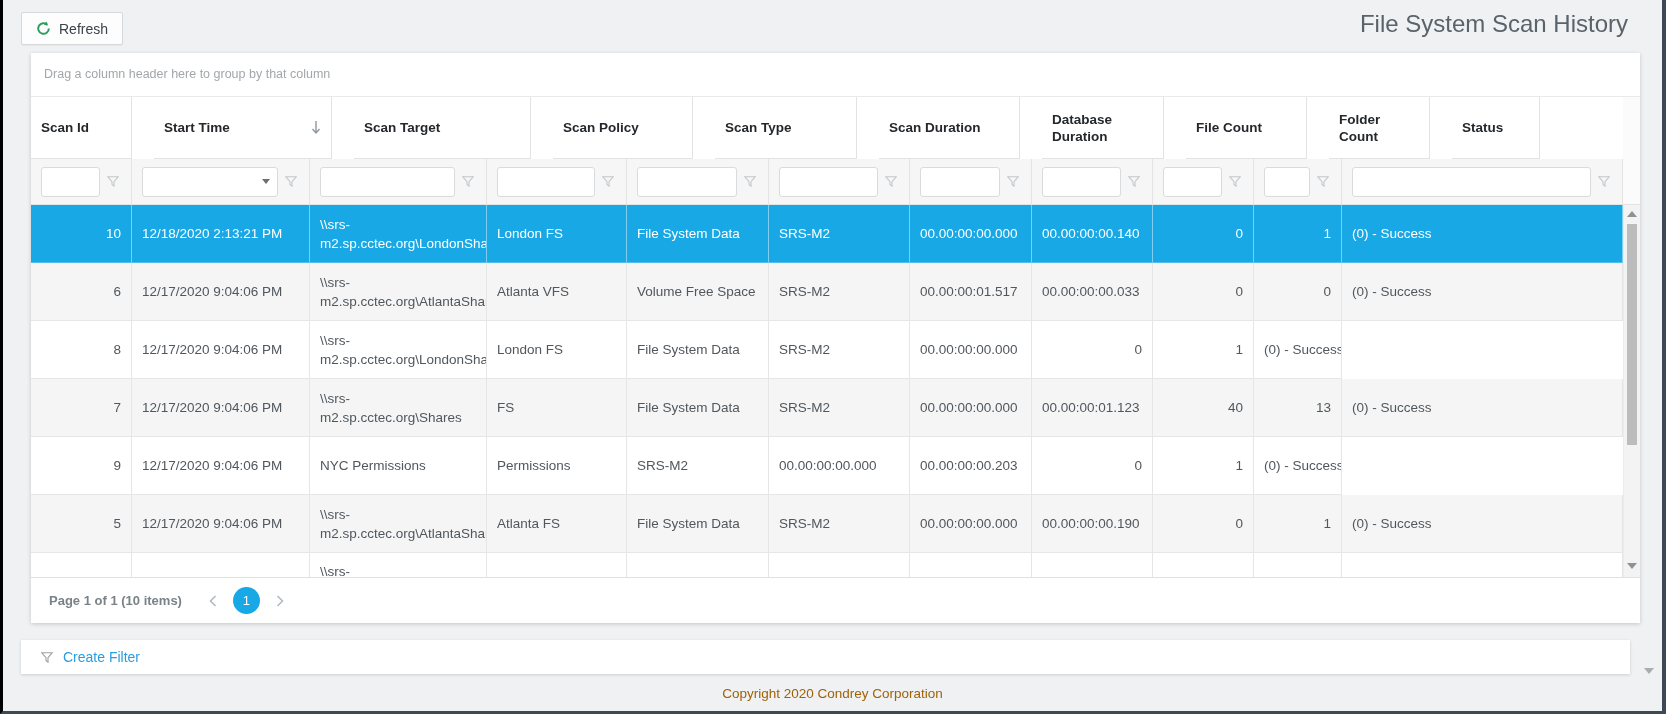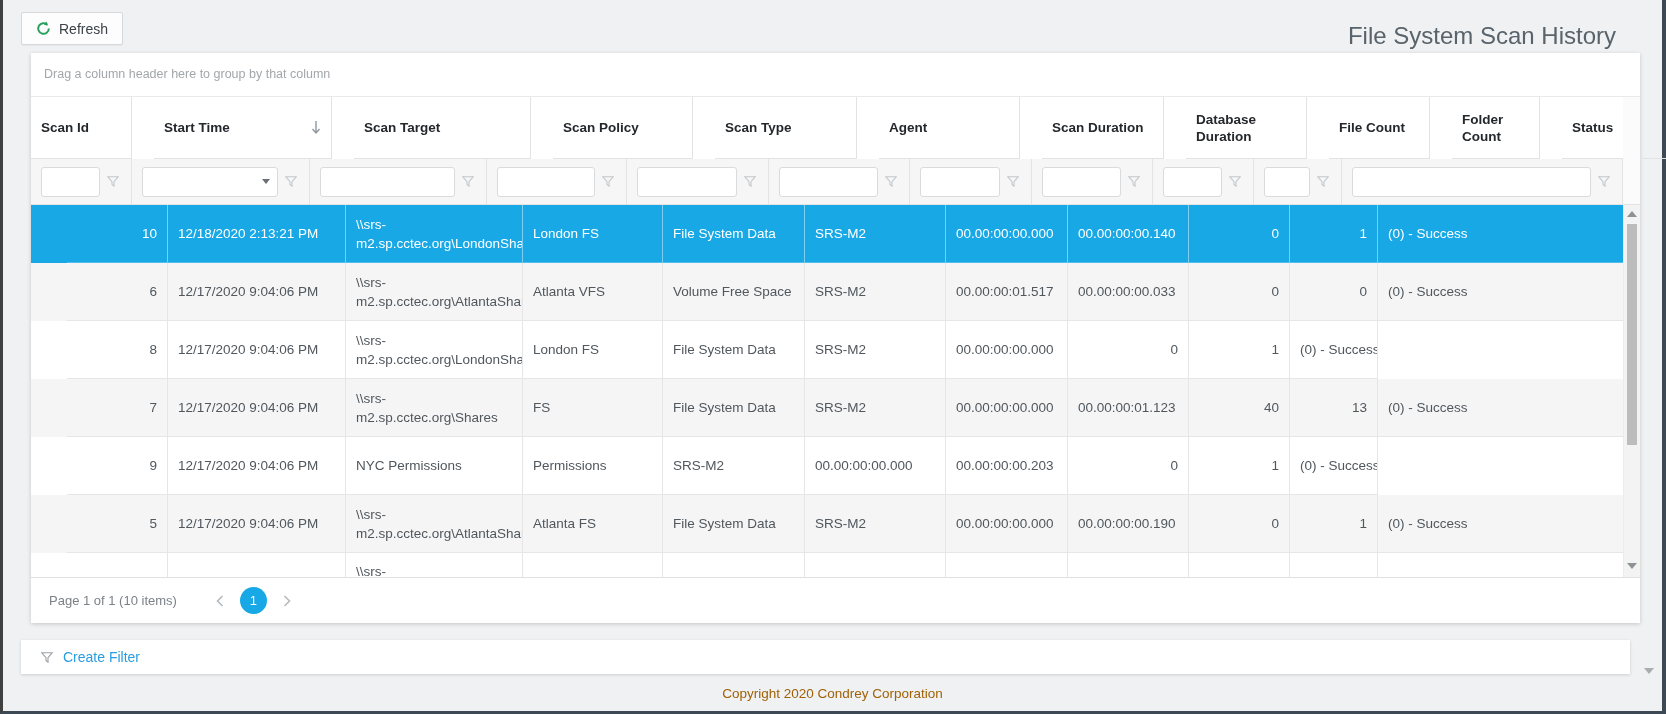--- a/index.html
+++ b/index.html
@@ -1,31 +1,31 @@
 <!DOCTYPE html>
 <html><head>
 <meta charset="utf-8">
 <style>
   html,body{margin:0;padding:0;}
   body{width:1666px;height:714px;overflow:hidden;background:#fff;}
   .screen{
     position:relative;width:1666px;height:714px;box-sizing:border-box;
     background:#eff1f2;
-    border-left:3px solid #404040;border-right:4px solid #3d4a56;border-bottom:3px solid #3d4a56;
+    border-left:3px solid #000000;border-right:4px solid #3d4a56;border-bottom:3px solid #3d4a56;
     font-family:"Liberation Sans","DejaVu Sans",sans-serif;color:#50575d;
   }
   
   .topbar{position:absolute;left:18px;top:12px;right:30px;height:40px;}
   .refresh-btn{
     display:inline-flex;align-items:center;gap:8px;height:33px;padding:0 14px;
     background:#fdfdfd;border:1px solid #d6d8da;border-radius:2px;cursor:pointer;
     font-family:inherit;font-size:14px;color:#3c4248;box-shadow:0 1px 1px rgba(0,0,0,.04);
   }
   .page-title{
-    position:absolute;right:4px;top:-2px;margin:12px;font-size:24px;font-weight:400;color:#59636b;
+    position:absolute;right:4px;top:-2px;margin:0;font-size:24px;font-weight:400;color:#59636b;
   }
   
   .grid-card{
     position:absolute;left:28px;top:53px;width:1609px;background:#fff;
     box-shadow:0 1px 4px rgba(0,0,0,.18);
   }
   .group-panel{
     height:43px;line-height:43px;padding-left:13px;font-size:12.5px;color:#a2a7ab;
     border-bottom:1px solid #e9e9e9;white-space:nowrap;overflow:hidden;
   }
@@ -49,21 +49,21 @@
     background:#fff;padding:0 7px;font-family:inherit;font-size:13px;color:#50575d;outline:none;
     position:relative;display:flex;align-items:center;
   }
   .finput input{border:none;outline:none;width:100%;min-width:0;font:inherit;color:inherit;background:transparent;padding:0;}
   .dd-caret{
     width:0;height:0;border-left:4px solid transparent;border-right:4px solid transparent;
     border-top:5px solid #6a7075;margin-left:4px;flex:none;cursor:pointer;
   }
   .funnel-btn{flex:none;width:26px;display:flex;justify-content:center;align-items:center;color:#c4c8cb;cursor:pointer;}
   .grid-body{height:372px;overflow:hidden;}
-  .drow{height:58px;background:#fff;cursor:pointer;padding-left:36px;}
+  .drow{height:58px;background:#fff;cursor:pointer;}
   .drow.alt{background:#f5f5f5;}
   .drow.sel{background:#17a8e5;color:#fff;}
   .dcell{
     display:flex;align-items:center;padding:0 10px;box-sizing:border-box;overflow:hidden;
     border-right:1px solid #e6e6e6;border-bottom:1px solid #e6e6e6;
     font-size:13.5px;line-height:19px;white-space:nowrap;color:#50575d;
   }
   .drow.sel .dcell{border-right:1px solid rgba(255,255,255,.45);border-bottom:1px solid rgba(255,255,255,.25);color:#fff;}
   .dcell.num{justify-content:flex-end;}
   .dcell.wrap{white-space:normal;word-break:normal;}
@@ -71,21 +71,21 @@
   
   .vscroll{width:17px;display:flex;flex-direction:column;}
   .vs-spacer{height:108px;background:#fbfbfb;border-bottom:1px solid #e3e3e3;box-sizing:border-box;}
   .vs-track{position:relative;height:372px;background:#f3f3f3;border-left:1px solid #ececec;box-sizing:border-box;}
   .sb-arrow{position:absolute;left:3px;width:0;height:0;border-left:5px solid transparent;border-right:5px solid transparent;cursor:pointer;}
   .sb-arrow.up{top:6px;border-bottom:6px solid #8d9296;}
   .sb-arrow.down{bottom:8px;border-top:6px solid #8d9296;}
   .sb-thumb{position:absolute;left:3px;top:19px;width:10px;height:221px;background:#bcbcbc;cursor:pointer;}
   
   .pager{height:45px;border-top:1px solid #e0e0e0;display:flex;align-items:center;padding-left:18px;font-size:13px;color:#7b8287;}
-  .pg-summary{margin-right:32px;}
+  .pg-summary{margin-right:20px;font-weight:bold;}
   .pg-nav{display:flex;align-items:center;gap:9px;}
   .pg-chev{display:flex;align-items:center;justify-content:center;width:22px;height:22px;cursor:pointer;}
   .pg-current{
     width:27px;height:27px;border-radius:50%;background:#17a8e5;color:#fff;
     display:flex;align-items:center;justify-content:center;font-size:13px;cursor:pointer;
   }
   
   .filter-bar-card{
     position:absolute;left:18px;top:640px;width:1609px;height:34px;background:#fff;
     box-shadow:0 1px 3px rgba(0,0,0,.15);display:flex;align-items:center;padding-left:20px;box-sizing:border-box;
@@ -138,23 +138,20 @@
               </span>
             </div>
             <div class="hcell">
               <span>Scan Target</span>
             </div>
             <div class="hcell">
               <span>Scan Policy</span>
             </div>
             <div class="hcell">
               <span>Scan Type</span>
-            </div>
-            <div class="hcell">
-              <span>Agent</span>
             </div>
             <div class="hcell">
               <span>Scan Duration</span>
             </div>
             <div class="hcell">
               <span>Database Duration</span>
             </div>
             <div class="hcell">
               <span>File Count</span>
             </div>

